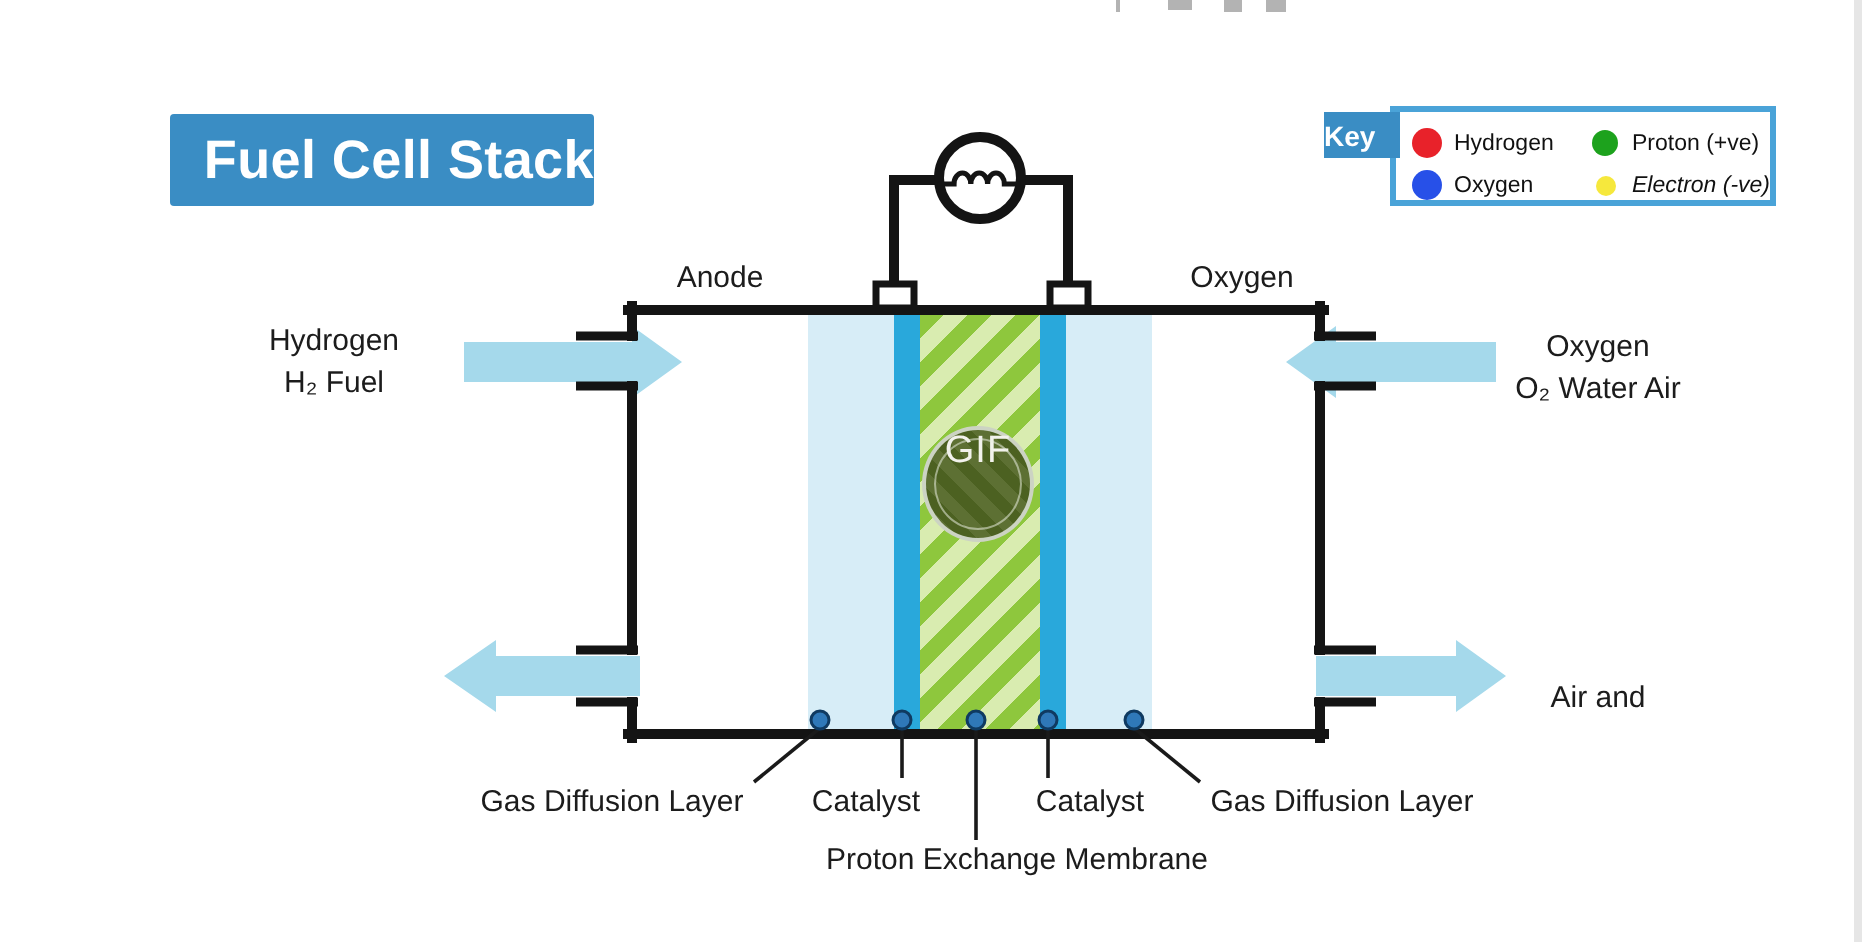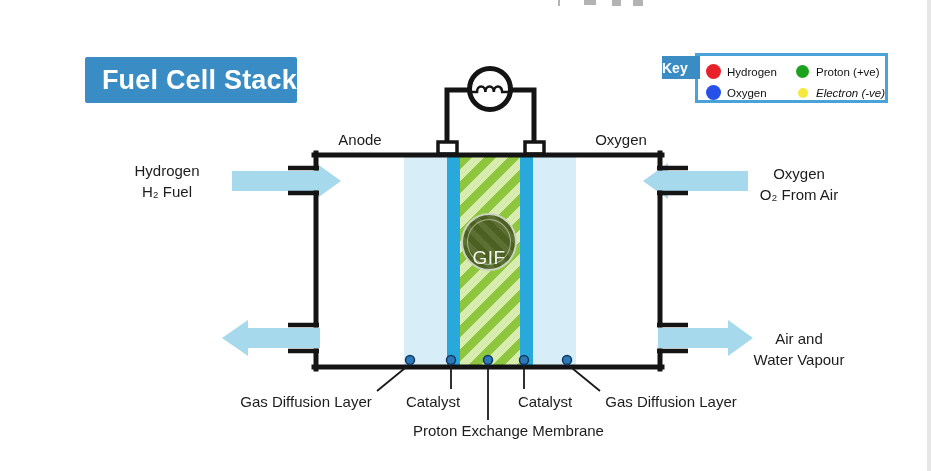--- a/index.html
+++ b/index.html
@@ -37,21 +37,21 @@
   .membrane{
     left:460px;top:157px;width:60px;height:208px;
     background:repeating-linear-gradient(135deg, var(--membrane-green) 0 8.5px, var(--membrane-light) 8.5px 17px);
   }
 
   
   .gif-circle{
     left:461px;top:213px;width:56px;height:58px;border-radius:50%;
     background:repeating-linear-gradient(45deg,#4c6121 0 6px,#5d7033 6px 12px);
     border:2px solid #ccd3c3;box-sizing:border-box;
-    display:flex;align-items:flex-end;justify-content:center;z-index:6;
+    display:flex;align-items:flex-start;justify-content:center;z-index:6;
   }
   .gif-circle::after{
     content:"";position:absolute;inset:4px;border:1.5px solid rgba(232,236,222,.55);border-radius:50%;
   }
   .gif-text{color:#f2f2ec;font-size:19px;letter-spacing:.5px;}
 
   
   .lbl{transform:translate(-50%,-50%);text-align:center;font-size:15px;line-height:21px;white-space:nowrap;z-index:7;color:#1c1c1c;}
 
   svg.layer{left:0;top:0;z-index:3;}
@@ -155,25 +155,24 @@
 
   <div class="abs lbl" style="left:360px;top:139px;">Anode</div>
   <div class="abs lbl" style="left:621px;top:139px;">Oxygen</div>
 
   <div class="abs lbl" style="left:167px;top:181px;">
     <div>Hydrogen</div>
     <div>H₂ Fuel</div>
   </div>
   <div class="abs lbl" style="left:799px;top:184px;">
     <div>Oxygen</div>
-    <div>O₂ From Air</div>
+    <div>O₂ Water Air</div>
   </div>
   <div class="abs lbl" style="left:799px;top:349px;">
     <div>Air and</div>
-    <div>Water Vapour</div>
   </div>
 
   <div class="abs lbl" style="left:306px;top:401px;">Gas Diffusion Layer</div>
   <div class="abs lbl" style="left:433px;top:401px;">Catalyst</div>
   <div class="abs lbl" style="left:545px;top:401px;">Catalyst</div>
   <div class="abs lbl" style="left:671px;top:401px;">Gas Diffusion Layer</div>
   <div class="abs lbl" style="left:489px;top:430px;padding-left:39px;">Proton Exchange Membrane</div>
 
 </div>
 

